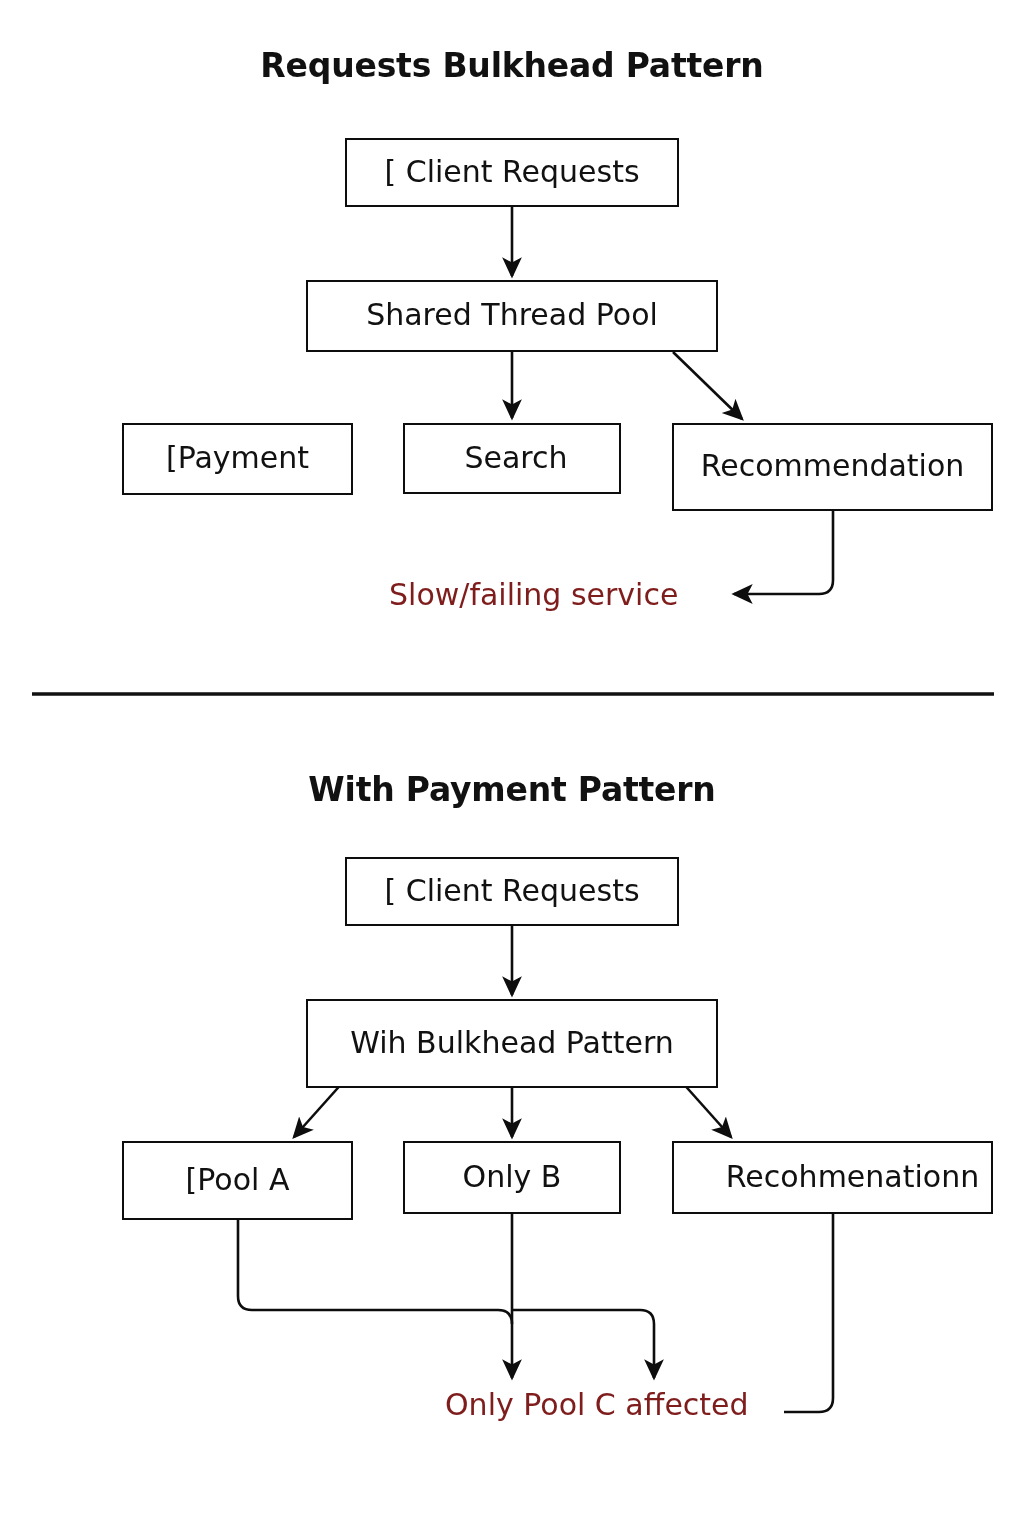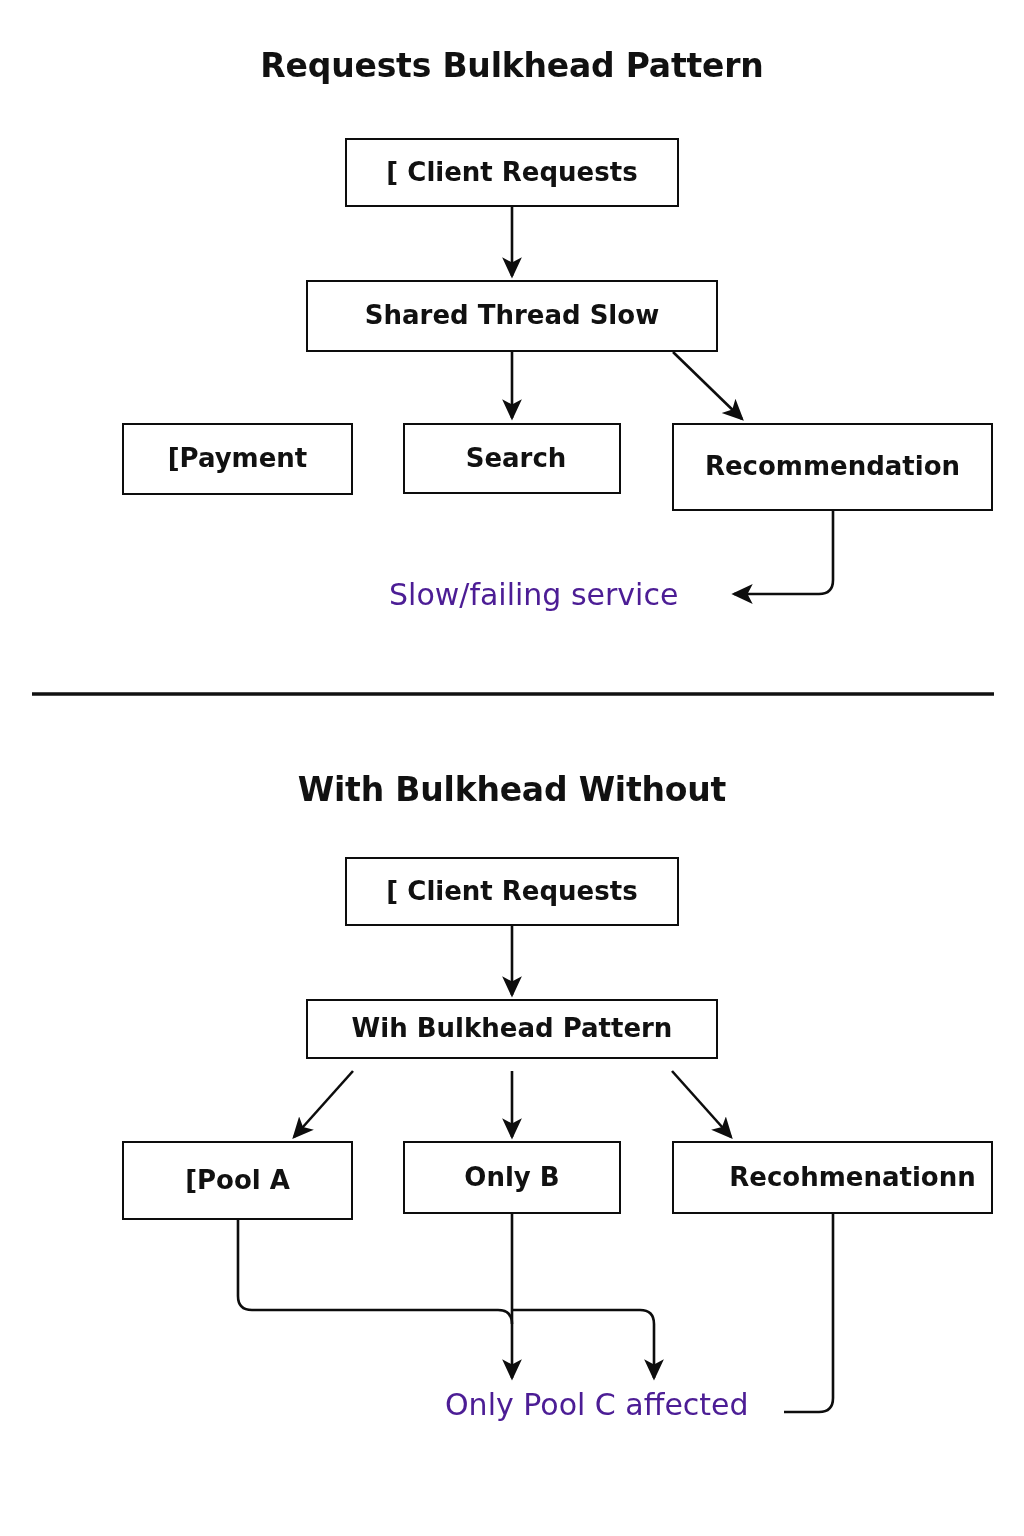--- a/index.html
+++ b/index.html
@@ -43,34 +43,33 @@
   #title-with    { top: 770px; }
 
   .node {
     position: absolute;
     box-sizing: border-box;
     background: #ffffff;
     border: 2.4px solid #0d0d0d;
     display: flex;
     align-items: center;
     justify-content: center;
-    font-size: 26px;
+    font-size: 30px;
     color: #111111;
     white-space: nowrap;
     line-height: 1;
-    font-weight: bold;
   }
   .node-label {
     display: block;
     padding-bottom: 2px;
   }
   .free-label {
     position: absolute;
     font-size: 30px;
-    color: #4c1d95;
+    color: #7f1d1d;
     white-space: nowrap;
     line-height: 1;
   }
 </style>
 </head>
 <body>
 
 <div id="canvas">
 
   <svg class="diagram-svg" viewBox="0 0 1024 1536">
@@ -107,44 +106,44 @@
     <path d="M 833 1214 L 833 1398 Q 833 1412 819 1412 L 784 1412" fill="none" stroke="#0d0d0d" stroke-width="2.6"></path>
   </svg>
 
   <div class="section-title" id="title-without">Requests Bulkhead Pattern</div>
 
   <div class="node" id="node-client-requests" style="left:345px; top:138px; width:334px; height:69px;">
     <span class="node-label">[ Client Requests</span>
   </div>
 
   <div class="node" id="node-shared-thread-pool" style="left:306px; top:280px; width:412px; height:72px;">
-    <span class="node-label">Shared Thread Slow</span>
+    <span class="node-label">Shared Thread Pool</span>
   </div>
 
   <div class="node" id="node-payment" style="left:122px; top:423px; width:231px; height:72px;">
     <span class="node-label">[Payment</span>
   </div>
 
   <div class="node" id="node-search" style="left:403px; top:423px; width:218px; height:71px;padding-left:8px;">
     <span class="node-label">Search</span>
   </div>
 
   <div class="node" id="node-recommendation" style="left:672px; top:423px; width:321px; height:88px;">
     <span class="node-label">Recommendation</span>
   </div>
 
   <div class="free-label" id="label-slow-failing" style="left:389px; top:580px;">Slow/failing service</div>
 
-  <div class="section-title" id="title-with">With Bulkhead Without</div>
+  <div class="section-title" id="title-with">With Payment Pattern</div>
 
   <div class="node" id="node-client-requests-2" style="left:345px; top:857px; width:334px; height:69px;">
     <span class="node-label">[ Client Requests</span>
   </div>
 
-  <div class="node" id="node-bulkhead-pattern" style="left:306px; top:999px; width:412px; height:60px;">
+  <div class="node" id="node-bulkhead-pattern" style="left:306px; top:999px; width:412px; height:89px;">
     <span class="node-label">Wih Bulkhead Pattern</span>
   </div>
 
   <div class="node" id="node-pool-a" style="left:122px; top:1141px; width:231px; height:79px;">
     <span class="node-label">[Pool A</span>
   </div>
 
   <div class="node" id="node-pool-b" style="left:403px; top:1141px; width:218px; height:73px;">
     <span class="node-label">Only B</span>
   </div>

